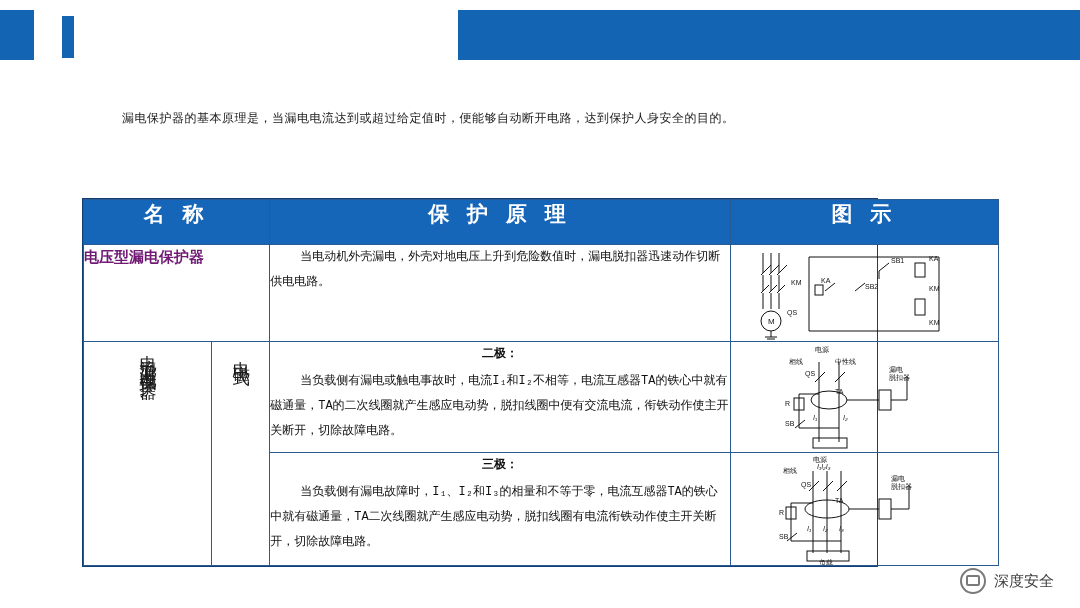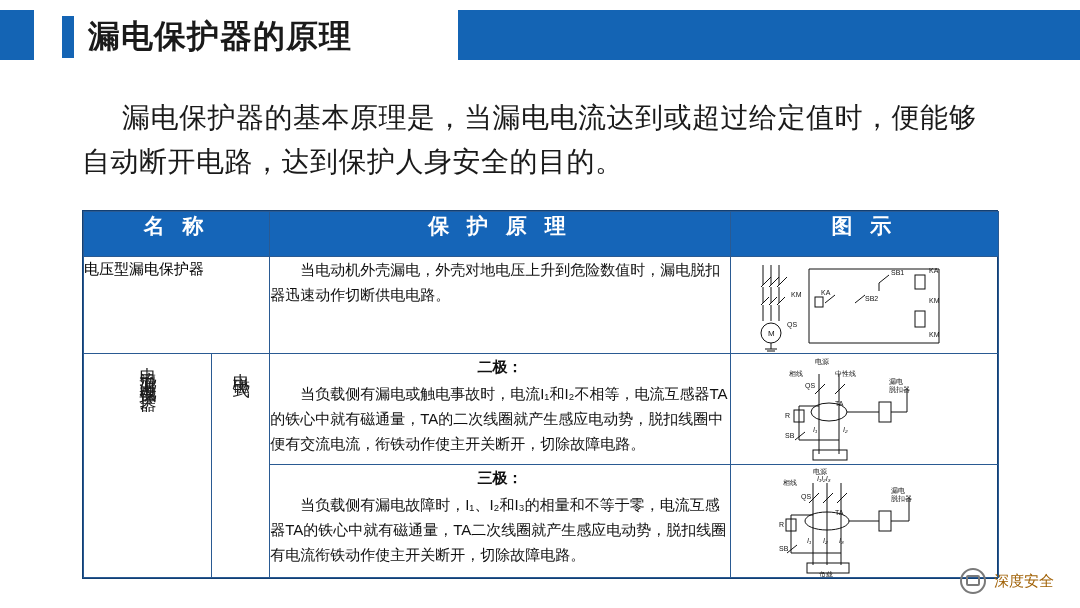--- a/index.html
+++ b/index.html
@@ -58,36 +58,35 @@
     line-height: 50px;
     white-space: nowrap;
   }
 
   
   .intro {
     position: absolute;
     left: 82px;
     top: 96px;
     width: 920px;
-    font-size: 28px;
+    font-size: 12px;
     color: #1a1a1a;
     line-height: 44px;
     text-indent: 40px;
     letter-spacing: 0.5px;
   }
 
   
   .table-wrap {
     position: absolute;
     left: 82px;
     top: 198px;
-    width: 916px;
+    width: 796px;
     border: 1px solid #123f73;
     box-sizing: border-box;
-    margin-top: 12px;
   }
   table.main {
     border-collapse: collapse;
     width: 916px;
     table-layout: fixed;
   }
   table.main td, table.main th {
     border: 1px solid #2a5a92;
     vertical-align: top;
     padding: 0;
@@ -102,45 +101,47 @@
     height: 44px;
     vertical-align: middle;
   }
   .col-name  { width: 128px; }
   .col-sub   { width: 58px;  }
   .col-prin  { width: 460px; }
   .col-fig   { width: 268px; }
 
   .cell-name {
     font-size: 15px;
-    color: #000000;
+    color: #701a75;
     padding: 14px 10px 10px 12px;
     line-height: 24px;
+    font-weight: bold;
   }
   .cell-vertical {
     font-size: 17px;
     color: #1a1a1a;
     text-align: center;
     line-height: 26px;
     padding: 12px 4px;
     vertical-align: top;
     font-weight: normal;
   }
   .vert-text {
     writing-mode: vertical-rl;
     text-orientation: upright;
     letter-spacing: 4px;
     display: inline-block;
     margin: 0 auto;
   }
   .cell-prin {
-    font-size: 15px;
+    font-size: 12px;
     color: #111111;
     padding: 12px 14px 12px 14px;
     line-height: 25px;
+    font-family: Liberation Mono, monospace;
   }
   .prin-title {
     font-weight: bold;
     display: block;
     margin-bottom: 2px;
     text-align: center;
   }
   .prin-body {
     display: block;
     text-indent: 30px;
@@ -158,21 +159,21 @@
   }
 
   
   .watermark {
     position: absolute;
     right: 26px;
     bottom: 14px;
     display: flex;
     align-items: center;
     gap: 8px;
-    color: #a16207;
+    color: #404040;
     font-size: 15px;
   }
   .wm-icon {
     width: 22px;
     height: 22px;
     border-radius: 50%;
     border: 2px solid #7a7a7a;
     position: relative;
     flex: none;
   }
@@ -187,21 +188,20 @@
     border-radius: 2px;
   }
 </style>
 </head>
 <body>
 
 <div class="header">
   <div class="header-blue-bar"></div>
   <div class="header-white-block"></div>
   <div class="header-accent"></div>
-  <div class="header-title">漏电保护器的原理</div>
 </div>
 
 <div class="intro">漏电保护器的基本原理是，当漏电电流达到或超过给定值时，便能够自动断开电路，达到保护人身安全的目的。</div>
 
 <div class="table-wrap">
 <table class="main">
   <colgroup>
     <col class="col-name">
     <col class="col-sub">
     <col class="col-prin">

